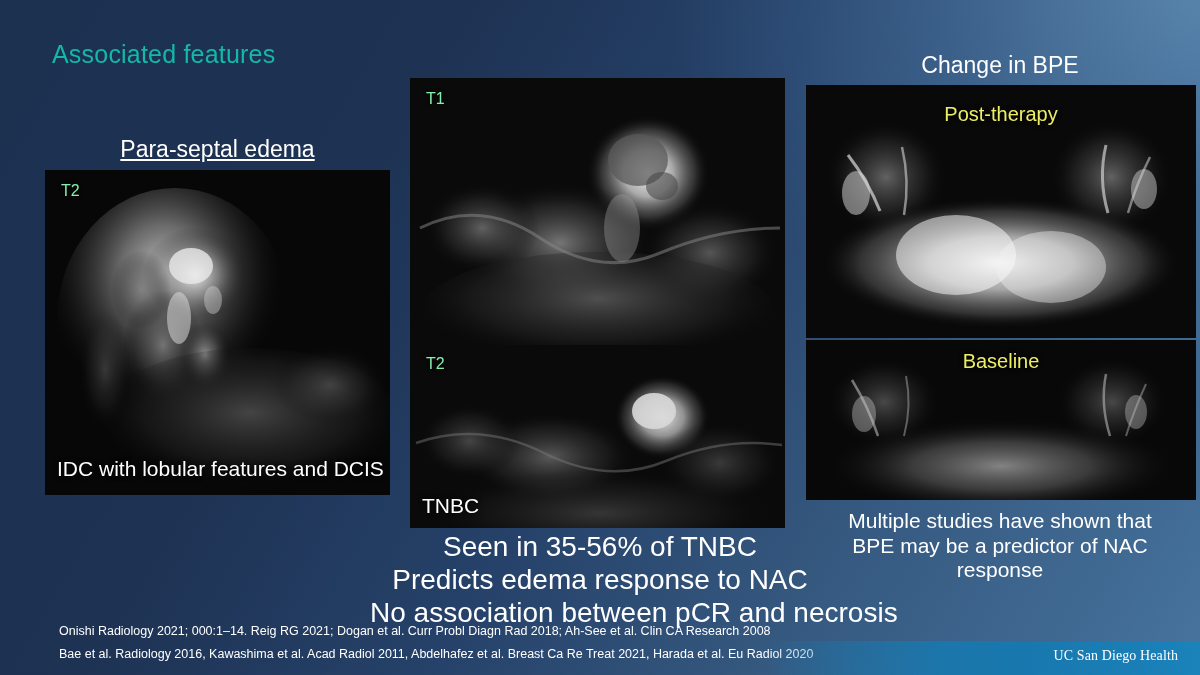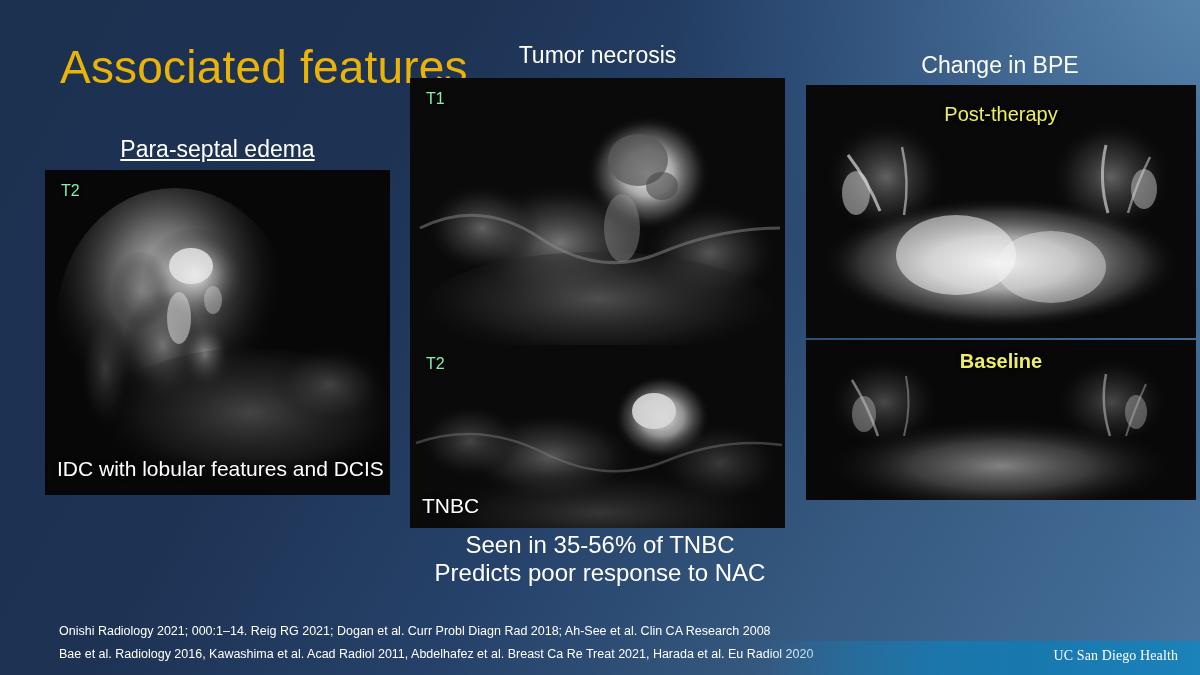--- a/index.html
+++ b/index.html
@@ -30,24 +30,24 @@
     position: absolute;
     inset: 0;
     background: radial-gradient(ellipse 780px 620px at 102% -6%, rgba(122,172,212,0.55) 0%, rgba(90,140,186,0.30) 38%, rgba(40,70,110,0.0) 72%);
     z-index: 0;
   }
   .layer { position: relative; z-index: 2; width: 100%; height: 100%; }
 
   
   .slide-title {
     position: absolute;
-    left: 60px;
+    left: 52px;
     top: 40px;
-    font-size: 46px;
-    color: #eab308;
+    font-size: 25px;
+    color: #14b8a6;
     letter-spacing: 0.2px;
     white-space: nowrap;
   }
 
   
   .panel-heading {
     position: absolute;
     color: #ffffff;
     font-size: 23px;
     text-align: center;
@@ -61,21 +61,21 @@
   .mri {
     position: absolute;
     overflow: hidden;
     background: #050505;
   }
 
   #img-left  { left: 45px;  top: 170px; width: 345px; height: 325px; }
   #img-t1    { left: 410px; top: 78px;  width: 375px; height: 267px; }
   #img-t2    { left: 410px; top: 345px; width: 375px; height: 183px; }
   #img-post  { left: 806px; top: 85px;  width: 390px; height: 253px; }
-  #img-base  { left: 806px; top: 340px; width: 390px; height: 160px; font-weight: bold; }
+  #img-base  { left: 806px; top: 340px; width: 390px; height: 160px; }
 
   
   .anat { position: absolute; inset: 0; }
 
   .corner-label {
     position: absolute;
     color: #86efac;
     font-size: 16px;
     z-index: 5;
     text-shadow: 0 0 4px rgba(0,0,0,0.9);
@@ -101,21 +101,21 @@
   }
 
   
   .caption {
     position: absolute;
     color: #ffffff;
     text-align: center;
     line-height: 1.17;
     white-space: nowrap;
   }
-  #cap-mid   { left: 370px; top: 531px; width: 460px; font-size: 24px; }
+  #cap-mid   { left: 370px; top: 531px; width: 460px; font-size: 28px; }
   #cap-right { left: 800px; top: 509px; width: 400px; font-size: 21px; white-space: normal; }
 
   
   .citations {
     position: absolute;
     left: 59px;
     top: 620px;
     font-size: 12.5px;
     color: #ffffff;
     line-height: 1.85;
@@ -188,21 +188,20 @@
       <ellipse cx="285" cy="215" rx="58" ry="40" fill="url(#lgC)" opacity="0.5"></ellipse>
       <ellipse cx="146" cy="96" rx="22" ry="18" fill="#e8e8e8" opacity="0.8"></ellipse>
       <ellipse cx="134" cy="148" rx="12" ry="26" fill="#d8d8d8" opacity="0.55"></ellipse>
       <ellipse cx="168" cy="130" rx="9" ry="14" fill="#cccccc" opacity="0.45"></ellipse>
       <ellipse cx="60" cy="200" rx="26" ry="60" fill="url(#lgC)" opacity="0.45"></ellipse>
     </svg>
     <span class="corner-label" style="left:16px; top:12px;">T2</span>
     <span class="inline-caption" style="left:12px; bottom:14px;">IDC with lobular features and DCIS</span>
   </div>
 
-  <div class="panel-heading" id="h-mid">Tumor necrosis</div>
 
   <div class="mri" id="img-t1">
     <svg class="anat" viewBox="0 0 375 267" preserveAspectRatio="none">
       <defs>
         <radialGradient id="mgA" cx="50%" cy="50%" r="50%">
           <stop offset="0%" stop-color="#f4f4f4" stop-opacity="1"></stop>
           <stop offset="40%" stop-color="#c8c8c8" stop-opacity="0.85"></stop>
           <stop offset="75%" stop-color="#606060" stop-opacity="0.5"></stop>
           <stop offset="100%" stop-color="#0a0a0a" stop-opacity="0"></stop>
         </radialGradient>
@@ -254,21 +253,22 @@
       <ellipse cx="310" cy="118" rx="62" ry="42" fill="url(#m2B)" opacity="0.6"></ellipse>
       <ellipse cx="190" cy="168" rx="180" ry="44" fill="url(#m2B)" opacity="0.55"></ellipse>
       <path d="M6 98 Q70 76 134 108 T256 116 T372 100" stroke="#7c7c7c" stroke-width="2.5" fill="none" opacity="0.45"></path>
     </svg>
     <span class="corner-label" style="left:16px; top:10px;">T2</span>
     <span class="inline-caption" style="left:12px; bottom:10px;text-align:center;">TNBC</span>
   </div>
 
   <div class="caption" id="cap-mid">
     <div>Seen in 35-56% of TNBC</div>
-    <div>Predicts poor response to NAC</div>
+    <div>Predicts edema response to NAC</div>
+    <div>No association between pCR and necrosis</div>
   </div>
 
   <div class="panel-heading" id="h-right">Change in BPE</div>
 
   <div class="mri" id="img-post">
     <svg class="anat" viewBox="0 0 390 253" preserveAspectRatio="none">
       <defs>
         <radialGradient id="rgA" cx="50%" cy="50%" r="50%">
           <stop offset="0%" stop-color="#ffffff" stop-opacity="1"></stop>
           <stop offset="40%" stop-color="#d2d2d2" stop-opacity="0.85"></stop>
@@ -318,20 +318,25 @@
       <path d="M46 40 Q62 66 72 96" stroke="#b8b8b8" stroke-width="2.5" fill="none" opacity="0.6"></path>
       <path d="M100 36 Q106 66 98 96" stroke="#aaaaaa" stroke-width="2" fill="none" opacity="0.5"></path>
       <path d="M300 34 Q294 64 304 96" stroke="#b8b8b8" stroke-width="2.5" fill="none" opacity="0.58"></path>
       <path d="M340 44 Q328 70 320 96" stroke="#a8a8a8" stroke-width="2" fill="none" opacity="0.5"></path>
       <ellipse cx="58" cy="74" rx="12" ry="18" fill="#c8c8c8" opacity="0.4"></ellipse>
       <ellipse cx="330" cy="72" rx="11" ry="17" fill="#c8c8c8" opacity="0.38"></ellipse>
     </svg>
     <span class="yellow-label" style="top:10px;">Baseline</span>
   </div>
 
+  <div class="caption" id="cap-right">
+    <div>Multiple studies have shown that</div>
+    <div>BPE may be a predictor of NAC</div>
+    <div>response</div>
+  </div>
 
   <div class="citations">
     <div>Onishi Radiology 2021; 000:1–14. Reig RG 2021; Dogan et al. Curr Probl Diagn Rad 2018; Ah-See et al. Clin CA Research 2008</div>
     <div>Bae et al. Radiology 2016, Kawashima et al. Acad Radiol 2011, Abdelhafez et al. Breast Ca Re Treat 2021, Harada et al. Eu Radiol 2020</div>
   </div>
 
   <div class="logo-band"></div>
   <div class="logo-text">UC San Diego Health</div>
 
  </div>

